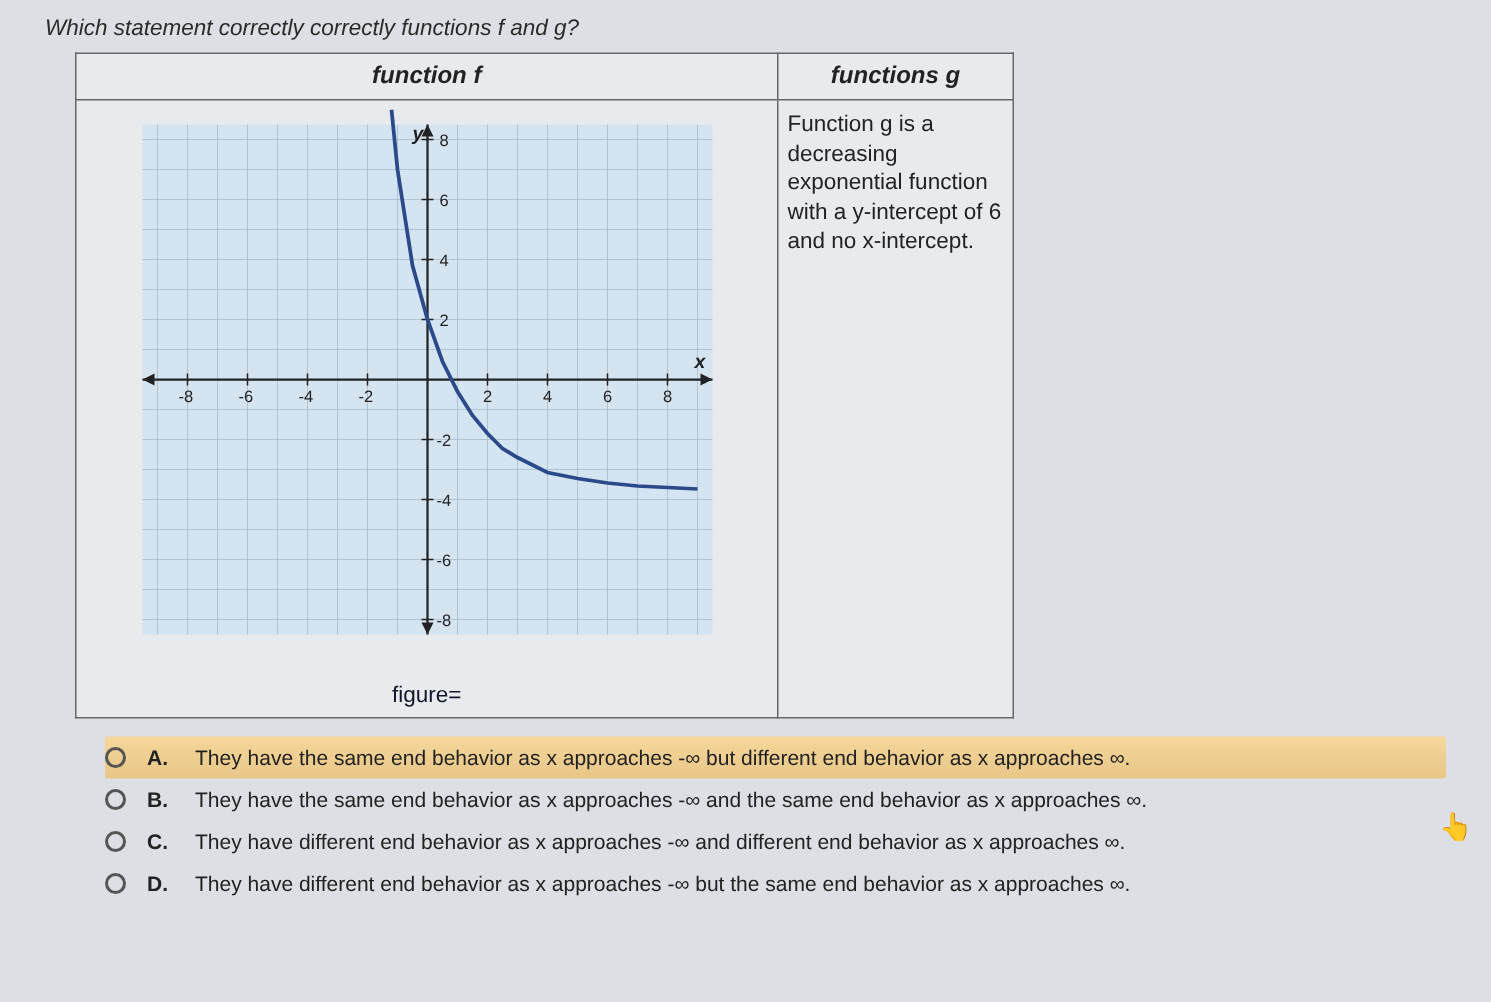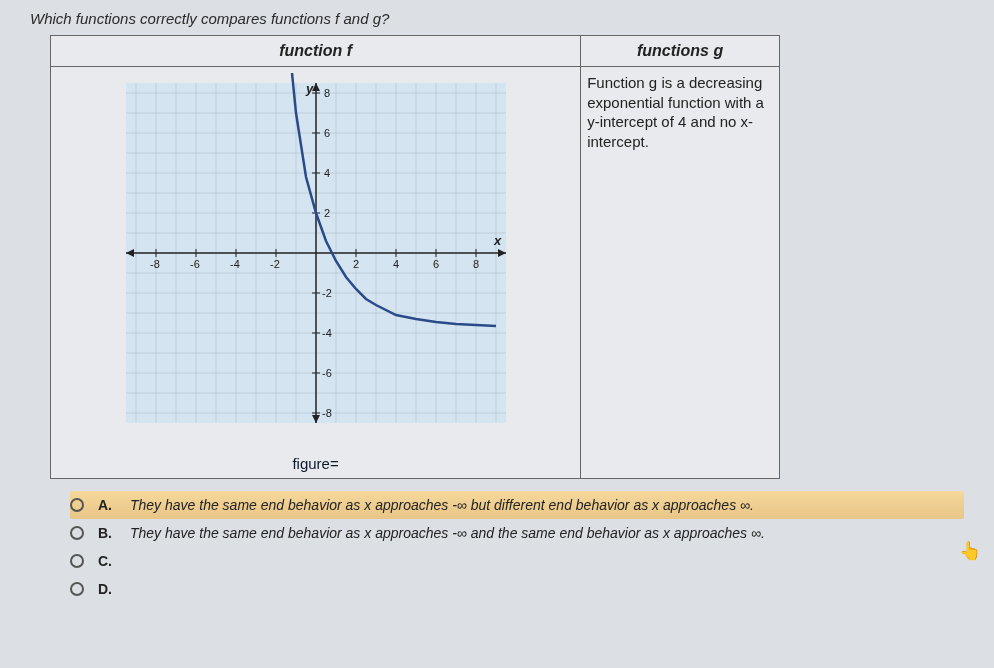--- a/index.html
+++ b/index.html
@@ -12,21 +12,21 @@
       overflow: hidden;
     }
     .question-text {
       font-size: 15px;
       color: #2a2a2a;
       margin-bottom: 8px;
       font-style: italic;
     }
     .main-table {
       border-collapse: collapse;
-      width: 730px;
+      width: 626px;
       margin-left: 20px;
       background: #e8eaed;
     }
     .main-table td, .main-table th {
       border: 1px solid #666;
       padding: 6px;
       vertical-align: top;
     }
     .header-cell {
       text-align: center;
@@ -74,42 +74,41 @@
       border-radius: 50%;
       margin-right: 14px;
       flex-shrink: 0;
     }
     .letter {
       font-weight: bold;
       margin-right: 14px;
       min-width: 18px;
     }
     .option-text {
-      font-style: italic;
     }
     .cursor-icon {
       position: absolute;
       right: 12px;
       top: 540px;
       font-size: 18px;
     }
     svg { display: block; margin: 0 auto; }
     .grid-bg { fill: #d4e4f0; }
     .gridline { stroke: #a8b8c8; stroke-width: 0.5; }
     .axis { stroke: #222; stroke-width: 1.5; }
     .tick { stroke: #222; stroke-width: 1; }
     .ticklabel { font-size: 11px; fill: #222; font-family: Arial; }
     .axislabel { font-size: 13px; fill: #222; font-weight: bold; font-style: italic; }
     .curve { stroke: #2a4a8a; stroke-width: 2.5; fill: none; }
     .arrow { fill: #222; }
   </style>
 </head>
 <body>
 
-<div class="question-text">Which functions correctly compares functions f and g?</div>
+<div class="question-text">Which statement correctly correctly functions f and g?</div>
 
 <table class="main-table">
   <tbody>
       <tr>
     <td class="header-cell" style="width:480px">function f</td>
     <td class="header-cell" style="width:180px">functions g</td>
   </tr>
   <tr>
     <td class="graph-cell">
       <svg width="420" height="380" viewBox="0 0 420 380">
@@ -199,39 +198,41 @@
           <line class="tick" x1="206" y1="340" x2="214" y2="340"></line>
               <text class="ticklabel" x="216" y="344">-8</text>
         </g>
         <text class="axislabel" x="200" y="20">y</text>
         <text class="axislabel" x="388" y="172">x</text>
 
         <path class="curve" d="M 186 0 L 190 40 L 200 104 L 210 140 L 220 168 L 230 188 L 240 204 L 250 216 L 260 226 L 270 232 L 290 242 L 310 246 L 330 249 L 350 251 L 370 252 L 390 253"></path>
       </svg>
       <div class="figure-label">figure=</div>
     </td>
-    <td class="desc-cell">Function g is a decreasing exponential function with a y-intercept of 4 and no x-intercept.</td>
+    <td class="desc-cell">Function g is a decreasing exponential function with a y-intercept of 6 and no x-intercept.</td>
   </tr>
 </tbody>
   </table>
 
 <div class="options">
   <div class="option-row highlighted">
     <span class="radio"></span>
     <span class="letter">A.</span>
     <span class="option-text">They have the same end behavior as x approaches -∞ but different end behavior as x approaches ∞.</span>
   </div>
   <div class="option-row">
     <span class="radio"></span>
     <span class="letter">B.</span>
     <span class="option-text">They have the same end behavior as x approaches -∞ and the same end behavior as x approaches ∞.</span>
   </div>
   <div class="option-row">
     <span class="radio"></span>
     <span class="letter">C.</span>
+    <span class="option-text">They have different end behavior as x approaches -∞ and different end behavior as x approaches ∞.</span>
   </div>
   <div class="option-row">
     <span class="radio"></span>
     <span class="letter">D.</span>
+    <span class="option-text">They have different end behavior as x approaches -∞ but the same end behavior as x approaches ∞.</span>
   </div>
 </div>
 
 <span class="cursor-icon">👆</span>
 
 </body></html>

